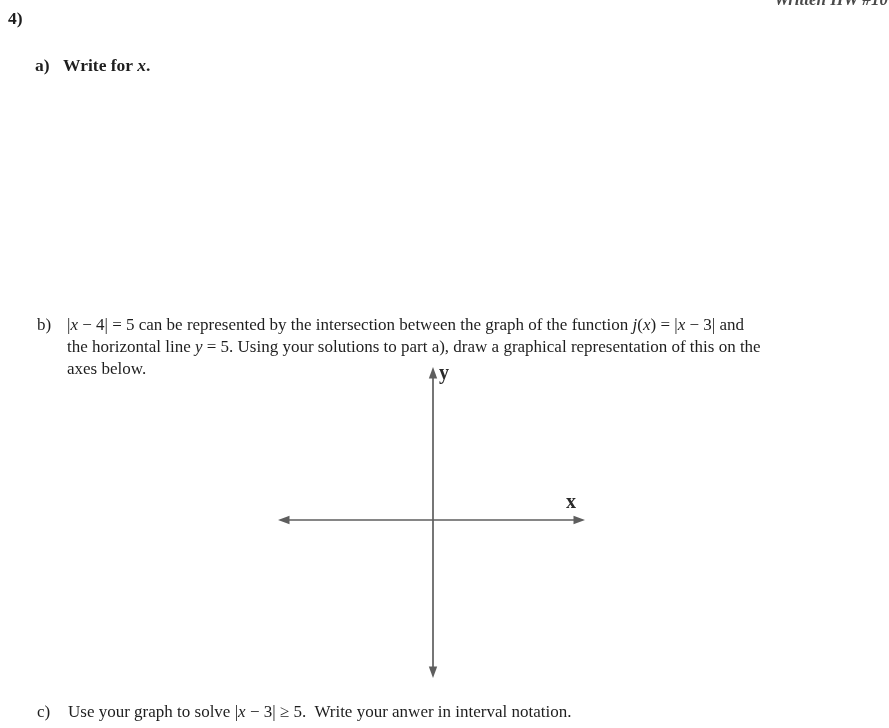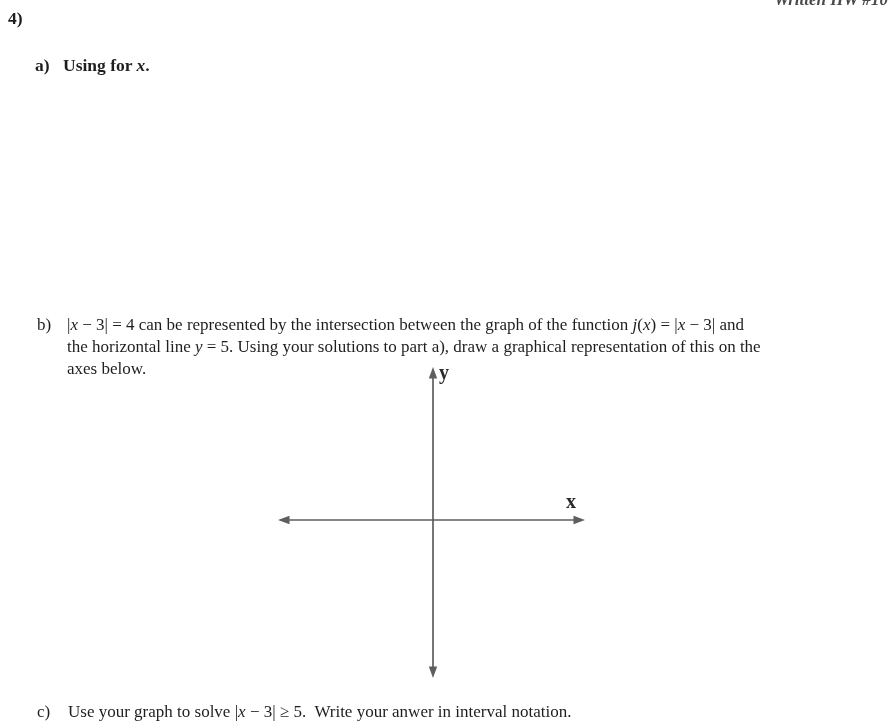--- a/index.html
+++ b/index.html
@@ -85,26 +85,26 @@
 <div class="page">
 
   <div class="header-title">Written HW #10</div>
 
   <div class="line-row problem-line">
     <span class="num">4)</span>
   </div>
 
   <div class="line-row part-a-line">
     <span class="num">a)</span>
-    <span><span>Using for </span><span style="font-style: italic;">x</span><span>.</span></span>
+    <span><span>Write for </span><span style="font-style: italic;">x</span><span>.</span></span>
   </div>
 
   <div class="line-row part-b-block">
     <span class="num">b)</span>
-    <div class="body-text"><span>|</span><span style="font-style: italic;">x</span><span> − 3| = 4 can be represented by the intersection between the graph of the function </span><span style="font-style: italic;">j</span><span>(</span><span style="font-style: italic;">x</span><span>) = |</span><span style="font-style: italic;">x</span><span> − 3| and
+    <div class="body-text"><span>|</span><span style="font-style: italic;">x</span><span> − 4| = 5 can be represented by the intersection between the graph of the function </span><span style="font-style: italic;">j</span><span>(</span><span style="font-style: italic;">x</span><span>) = |</span><span style="font-style: italic;">x</span><span> − 3| and
 the horizontal line </span><span style="font-style: italic;">y</span><span> = 5. Using your solutions to part a), draw a graphical representation of this on the
 axes below.</span></div>
   </div>
 
   <svg class="axes-svg" viewBox="0 0 330 322" xmlns="http://www.w3.org/2000/svg">
     <line x1="168" y1="14" x2="168" y2="306" stroke-width="1.7" stroke="#5e5e5e"></line>
     <line x1="22" y1="158" x2="311" y2="158" stroke-width="1.7" stroke="#5e5e5e"></line>
     <polygon points="168,5 163.8,16.5 172.2,16.5" fill="#5e5e5e"></polygon>
     <polygon points="168,316 163.8,304.5 172.2,304.5" fill="#5e5e5e"></polygon>
     <polygon points="13,158 24.5,153.8 24.5,162.2" fill="#5e5e5e"></polygon>

